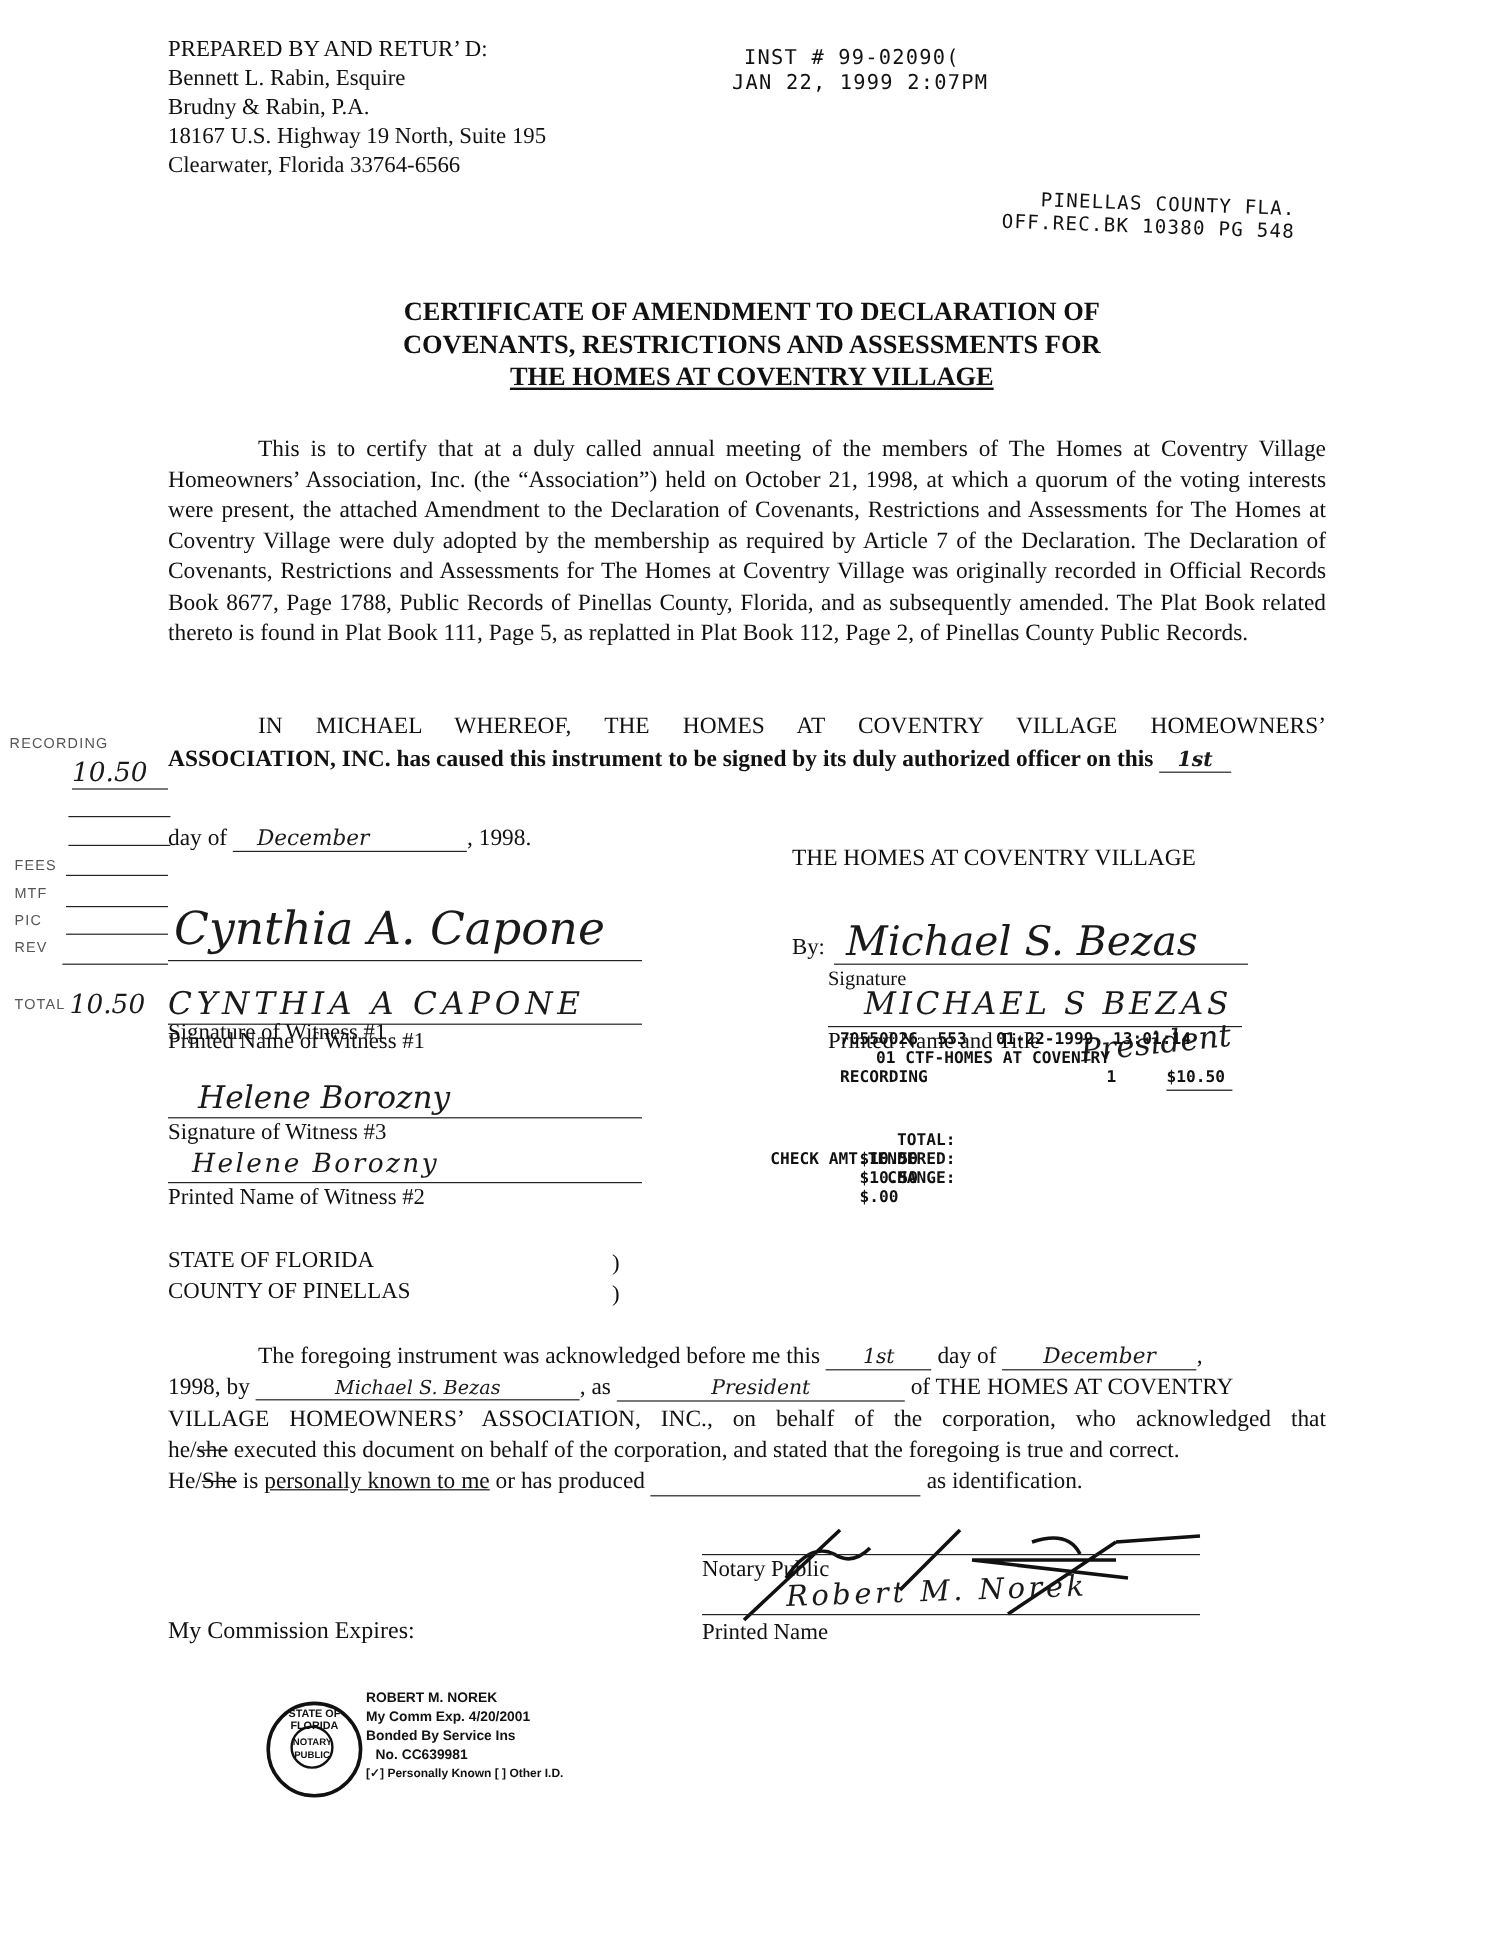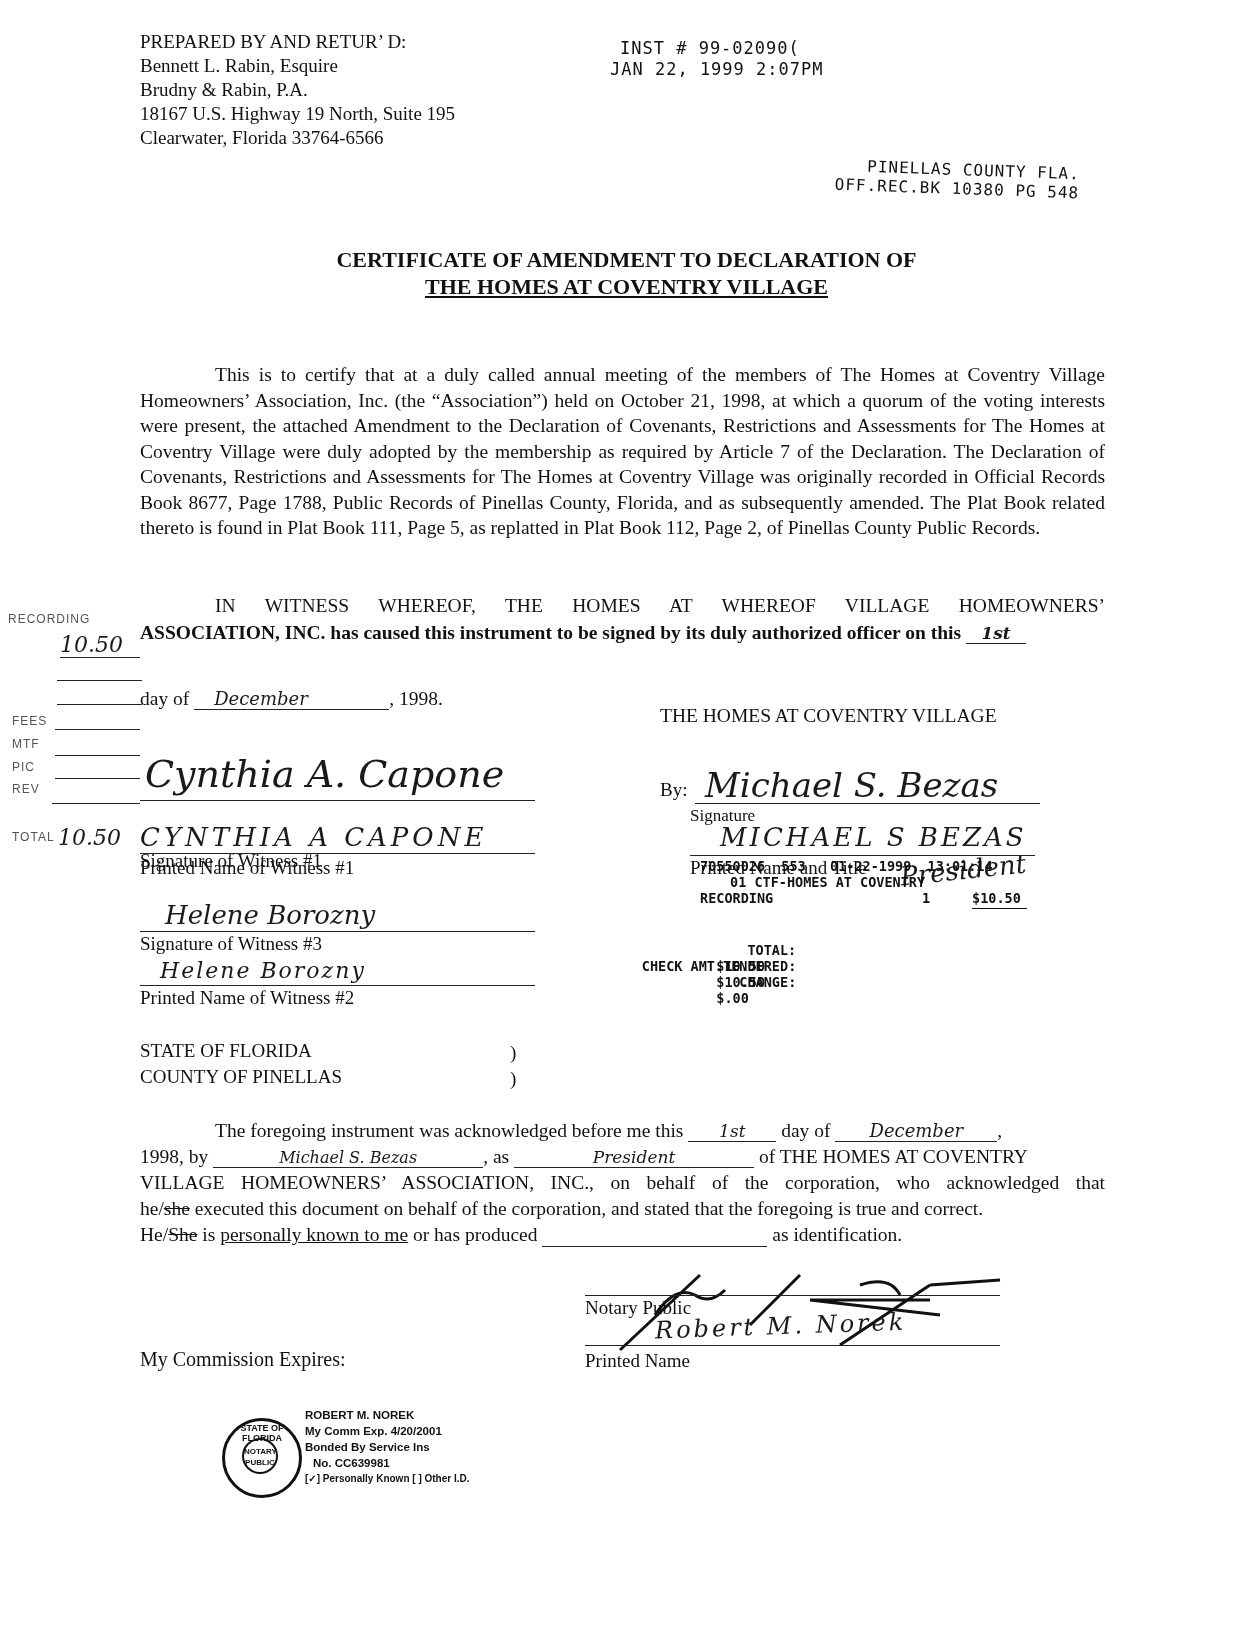--- a/index.html
+++ b/index.html
@@ -41,26 +41,27 @@
   <div>JAN 22, 1999  2:07PM</div>
 </div>
 
 <div class="abs stamp-rec mono">
   <div>PINELLAS COUNTY FLA.</div>
   <div>OFF.REC.BK 10380 PG  548</div>
 </div>
 
 <div class="abs title">
   <div>CERTIFICATE OF AMENDMENT TO DECLARATION OF</div>
+  <div>COVENANTS, RESTRICTIONS AND ASSESSMENTS FOR</div>
   <div style="text-decoration:underline">THE HOMES AT COVENTRY VILLAGE</div>
 </div>
 
 <div class="abs para indent" style="top:362px">This is to certify that at a duly called annual meeting of the members of The Homes at Coventry Village Homeowners’ Association, Inc. (the “Association”) held on October 21, 1998, at which a quorum of the voting interests were present, the attached Amendment to the Declaration of Covenants, Restrictions and Assessments for The Homes at Coventry Village were duly adopted by the membership as required by Article 7 of the Declaration. The Declaration of Covenants, Restrictions and Assessments for The Homes at Coventry Village was originally recorded in Official Records Book 8677, Page 1788, Public Records of Pinellas County, Florida, and as subsequently amended. The Plat Book related thereto is found in Plat Book 111, Page 5, as replatted in Plat Book 112, Page 2, of Pinellas County Public Records.</div>
 
-<div class="abs" style="left:215px; top:595px; width:890px; font-size:19.5px; text-align:justify; text-align-last:justify;">IN WITNESS WHEREOF, THE HOMES AT WHEREOF VILLAGE HOMEOWNERS’</div>
+<div class="abs" style="left:215px; top:595px; width:890px; font-size:19.5px; text-align:justify; text-align-last:justify;">IN MICHAEL WHEREOF, THE HOMES AT COVENTRY VILLAGE HOMEOWNERS’</div>
 <div class="abs" style="left:140px; top:622px; font-size:19.5px; white-space:nowrap;font-weight:bold;">
   <span>ASSOCIATION, INC. has caused this instrument to be signed by its duly authorized officer on this</span>
   <span class="hand" style="display:inline-block; min-width:60px; border-bottom:1.5px solid #222; text-align:center; font-size:17px">1st</span>
 </div>
 <div class="abs" style="left:140px; top:648px; font-size:19.5px; white-space:nowrap;margin-top:40px;">
   <span>day of</span>
   <span class="hand" style="display:inline-block; width:195px; border-bottom:1.5px solid #222; padding-left:20px; font-size:18px; box-sizing:border-box">December</span><span>, 1998.</span>
 </div>
 
 <div class="abs side" style="top:612px; left:8px">RECORDING</div>

